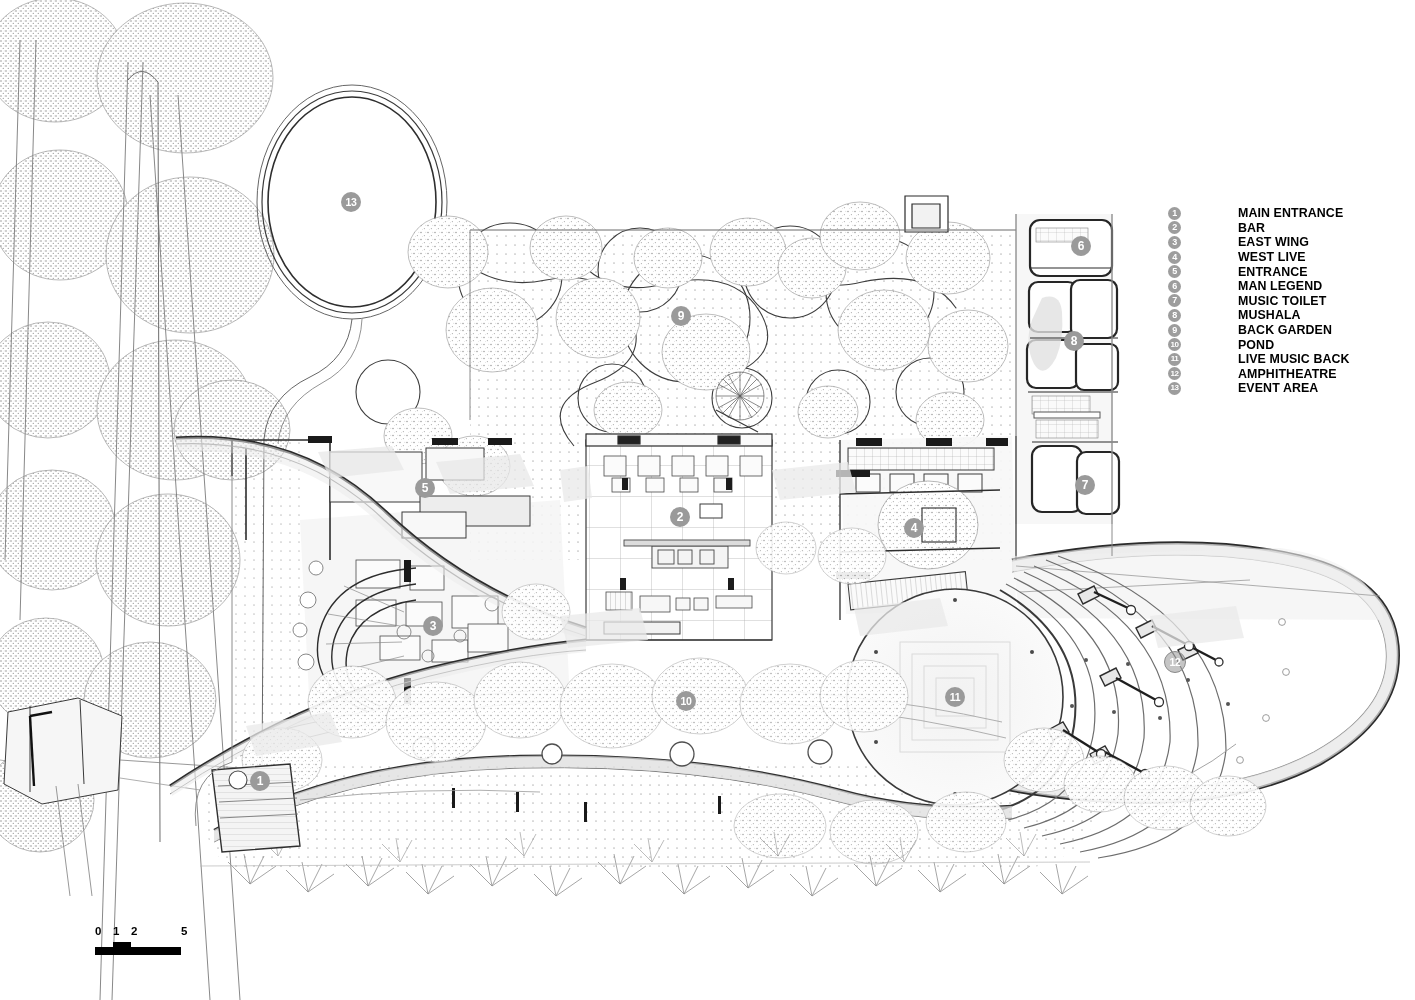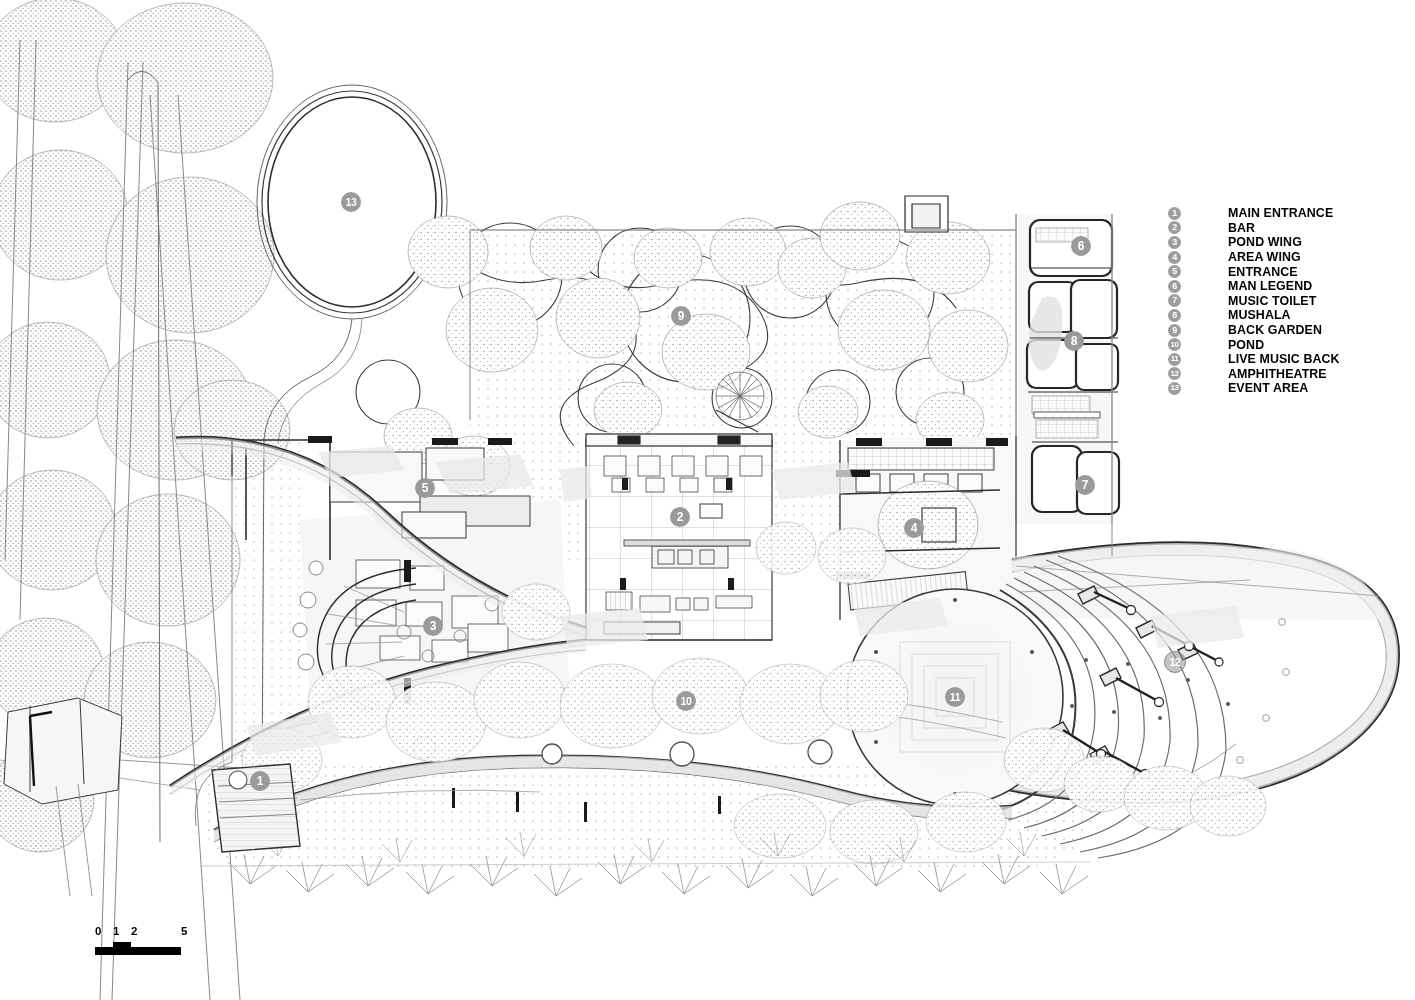--- a/index.html
+++ b/index.html
@@ -27,21 +27,21 @@
   }
   .badge{
     display:inline-flex;align-items:center;justify-content:center;
     width:13px;height:13px;border-radius:50%;
     background:#9d9d9d;color:#fff;
     font-size:9px;font-weight:bold;line-height:1;
     flex:0 0 13px;letter-spacing:-0.4px;
   }
   .badge.two{font-size:8px;}
   #legend .lbl{
-    margin-left:7px;font-size:12.4px;font-weight:bold;
+    margin-left:17px;font-size:12.4px;font-weight:bold;
     letter-spacing:0.1px;white-space:nowrap;padding-left:40px;
   }
 
   
   .marker{
     position:absolute;transform:translate(-50%,-50%);
     display:flex;align-items:center;justify-content:center;
     width:20px;height:20px;border-radius:50%;
     background:#9a9a9a;color:#fff;
     font-size:12px;font-weight:bold;line-height:1;
@@ -644,25 +644,25 @@
         <li>
           <span class="badge">1</span>
           <span class="lbl">MAIN ENTRANCE</span>
         </li>
         <li>
           <span class="badge">2</span>
           <span class="lbl">BAR</span>
         </li>
         <li>
           <span class="badge">3</span>
-          <span class="lbl">POND WING</span>
+          <span class="lbl">EAST WING</span>
         </li>
         <li>
           <span class="badge">4</span>
-          <span class="lbl">AREA WING</span>
+          <span class="lbl">WEST LIVE</span>
         </li>
         <li>
           <span class="badge">5</span>
           <span class="lbl">ENTRANCE</span>
         </li>
         <li>
           <span class="badge">6</span>
           <span class="lbl">MAN LEGEND</span>
         </li>
         <li>

